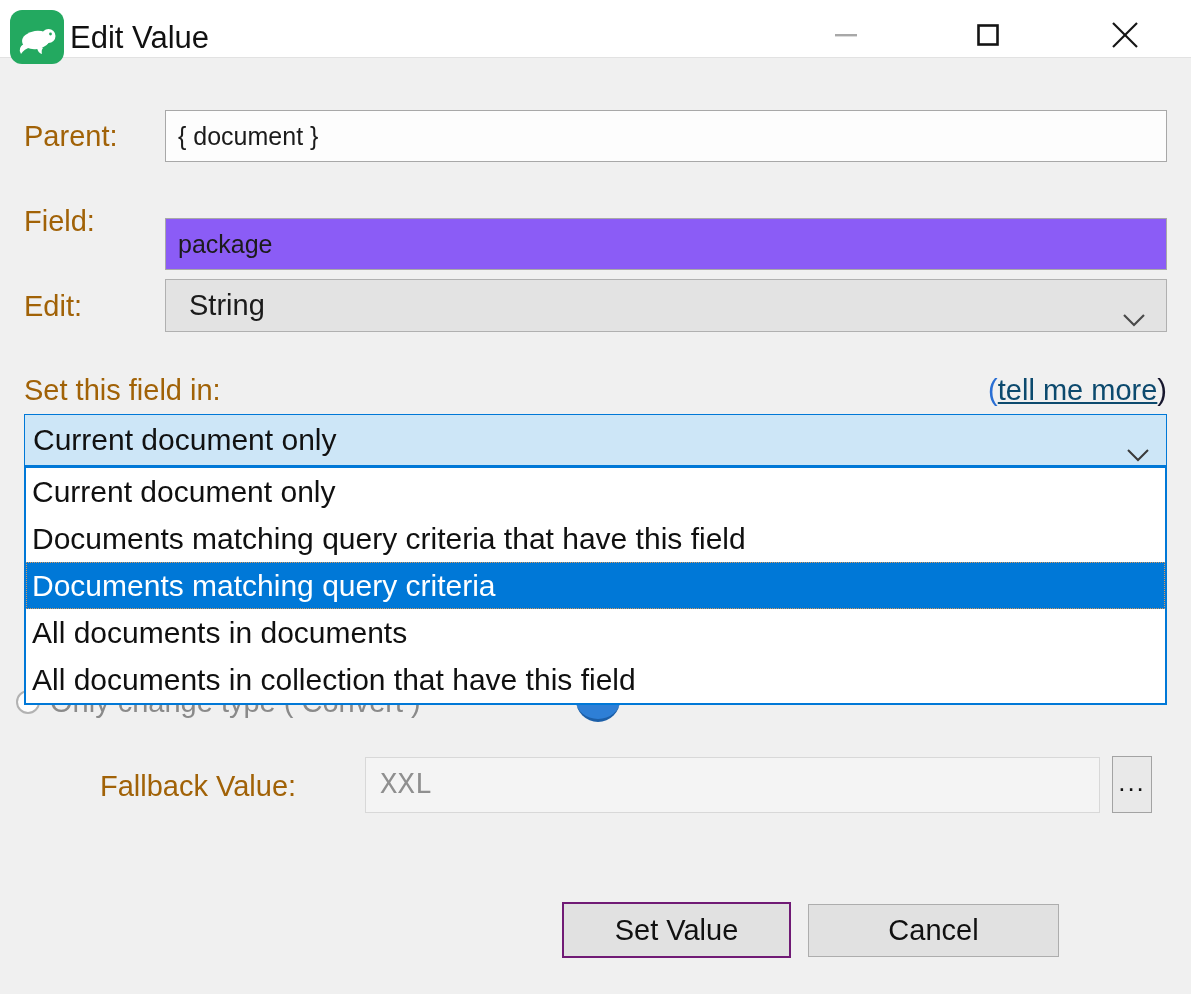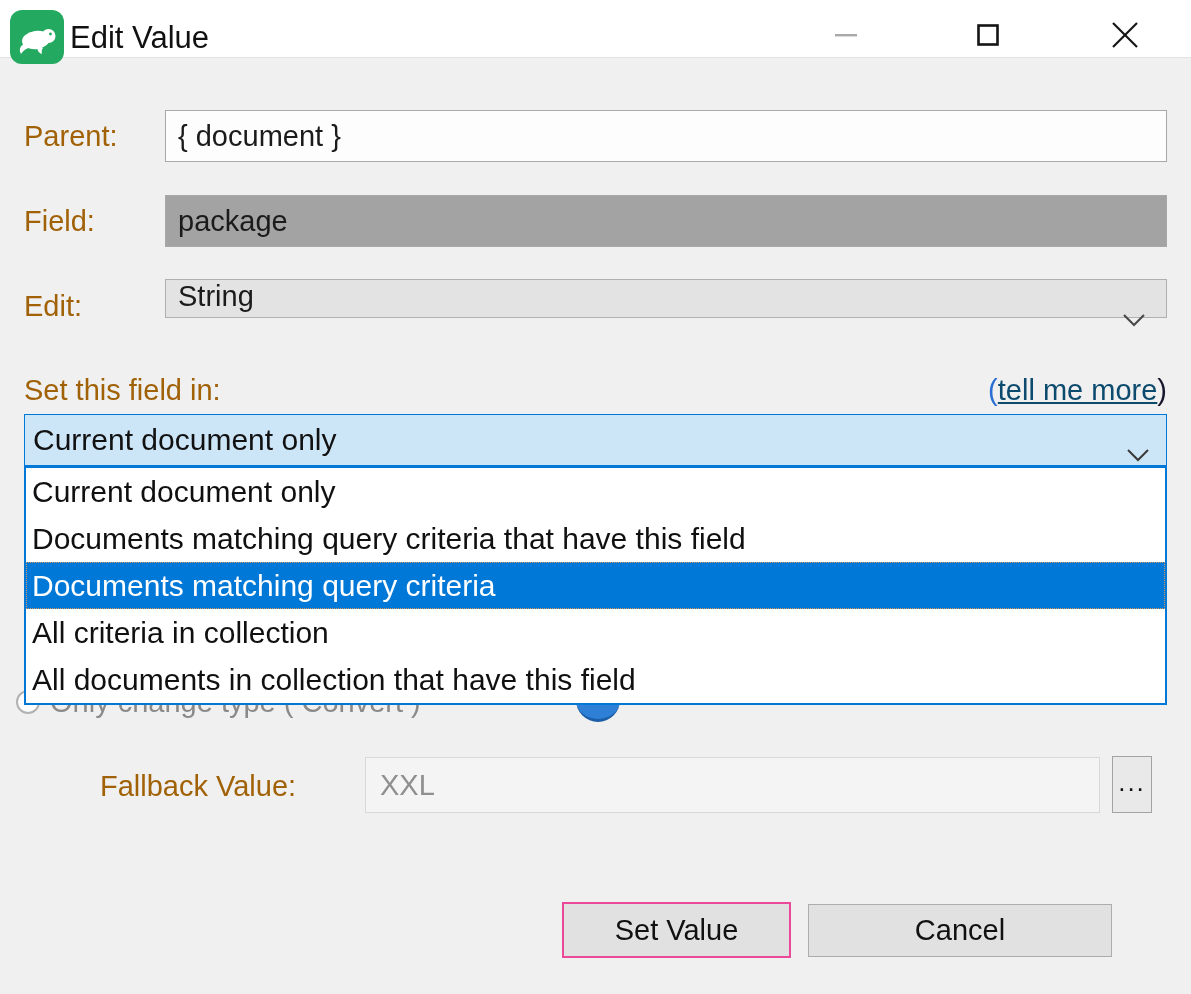--- a/index.html
+++ b/index.html
@@ -31,30 +31,30 @@
   .btn-max { left: 953px; }
   .btn-close { left: 1090px; }
 
   
   .lbl { position: absolute; left: 24px; font-size: 29px; color: #a16207; }
 
   .txt-input {
     position: absolute; left: 165px; width: 1002px; height: 52px;
     border: 1px solid #a8a8a8; background: #fdfdfd;
     font-family: "Liberation Sans", sans-serif;
-    font-size: 29px; color: #1b1b1b; padding: 8px 12px;
+    font-size: 25px; color: #1b1b1b; padding: 8px 12px;
     outline: none;
   }
-  .txt-input.white { background: #a3a3a3; }
+  .txt-input.white { background: #8b5cf6; margin-top: 23px; }
 
   .type-select {
-    position: absolute; left: 165px; top: 279px; width: 1002px; height: 39px;
+    position: absolute; left: 165px; top: 279px; width: 1002px; height: 53px;
     border: 1px solid #b0b0b0; background: #e3e3e3;
-    display: flex; align-items: flex-start;
-    font-size: 29px; color: #1b1b1b; padding-left: 12px;
+    display: flex; align-items: center;
+    font-size: 29px; color: #1b1b1b; padding-left: 23px;
   }
   .type-select .chev { position: absolute; right: 20px; top: 21px; }
 
   .tellmemore {
     position: absolute; right: 24px; top: 374px;
     font-size: 29px; white-space: nowrap;
   }
   .tellmemore .paren-open { color: #2a6fd4; }
   .tellmemore .paren-close { color: #17172e; }
   .tellmemore a { color: #0c4a6e; text-decoration: underline; cursor: pointer; }
@@ -101,44 +101,44 @@
     border-radius: 50%; background: #2e7fd6;
     border-bottom: 3px solid #1c5fa8;
     z-index: 1;
   }
 
   
   .fallback-label { left: 100px; top: 770px; text-align: right; }
   .fallback-input {
     position: absolute; left: 365px; top: 757px; width: 735px; height: 56px;
     background: #f4f4f4; border: 1px solid #d8d8d8;
-    font-family: Liberation Sans, sans-serif;
+    font-family: Liberation Mono, monospace;
     font-size: 29px; padding: 0 14px; color: #333; outline: none;
   }
   .fallback-input::placeholder { color: #8f8f8f; opacity: 1; }
   .browse-btn {
     position: absolute; left: 1112px; top: 756px; width: 40px; height: 57px;
     background: #e9e9e9; border: 1px solid #a3a3a3;
     font-size: 26px; color: #111; letter-spacing: 2px;
     display: flex; align-items: flex-end; justify-content: center;
     padding-bottom: 14px; cursor: default;
   }
 
   
   .btn {
     position: absolute; display: flex; align-items: center; justify-content: center;
     background: #e1e1e1; font-size: 29px; color: #111;
     font-family: "Liberation Sans", sans-serif; cursor: default;
   }
   .btn-setvalue {
     left: 562px; top: 902px; width: 229px; height: 56px;
-    border: 2px solid #ec4899;
+    border: 2px solid #701a75;
   }
   .btn-cancel {
-    left: 808px; top: 904px; width: 304px; height: 53px;
+    left: 808px; top: 904px; width: 251px; height: 53px;
     border: 1px solid #adadad;
   }
 </style>
 </head>
 <body>
 
 <div class="window">
 
   <div class="titlebar">
     <span class="app-icon">
@@ -200,21 +200,21 @@
       <svg width="24" height="14" viewBox="0 0 24 14">
           <polyline points="2,2 12,12 22,2" fill="none" stroke="#3a3a3a" stroke-width="2"></polyline>
         </svg>
     </span>
   </div>
 
   <div class="combo-list">
     <div class="combo-item">Current document only</div>
     <div class="combo-item">Documents matching query criteria that have this field</div>
     <div class="combo-item highlighted">Documents matching query criteria</div>
-    <div class="combo-item">All criteria in collection</div>
+    <div class="combo-item">All documents in documents</div>
     <div class="combo-item">All documents in collection that have this field</div>
   </div>
 
   <div class="convert-row">
     <span class="radio-circle"></span>
     <span>Only change type ( Convert )</span>
   </div>
   <div class="help-bubble"></div>
 
   <span class="lbl fallback-label">Fallback Value:</span>

